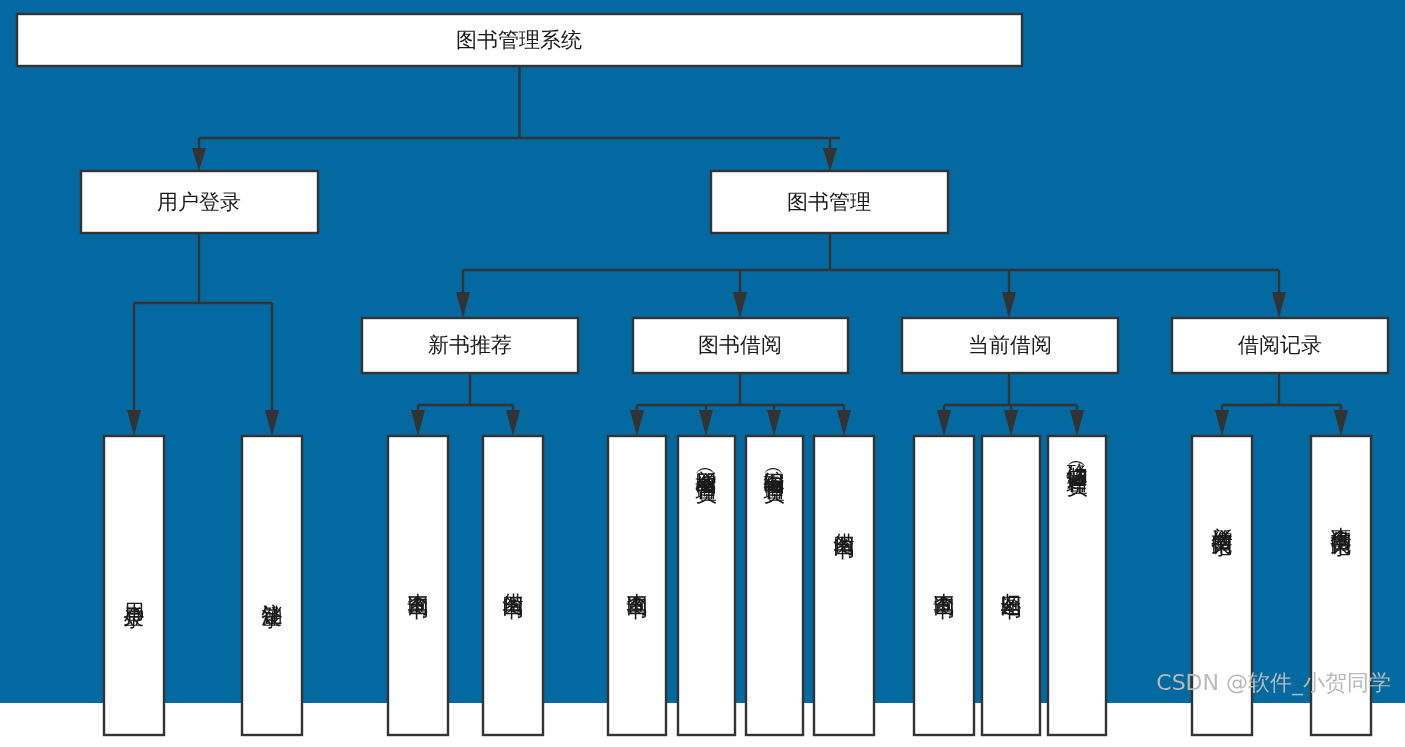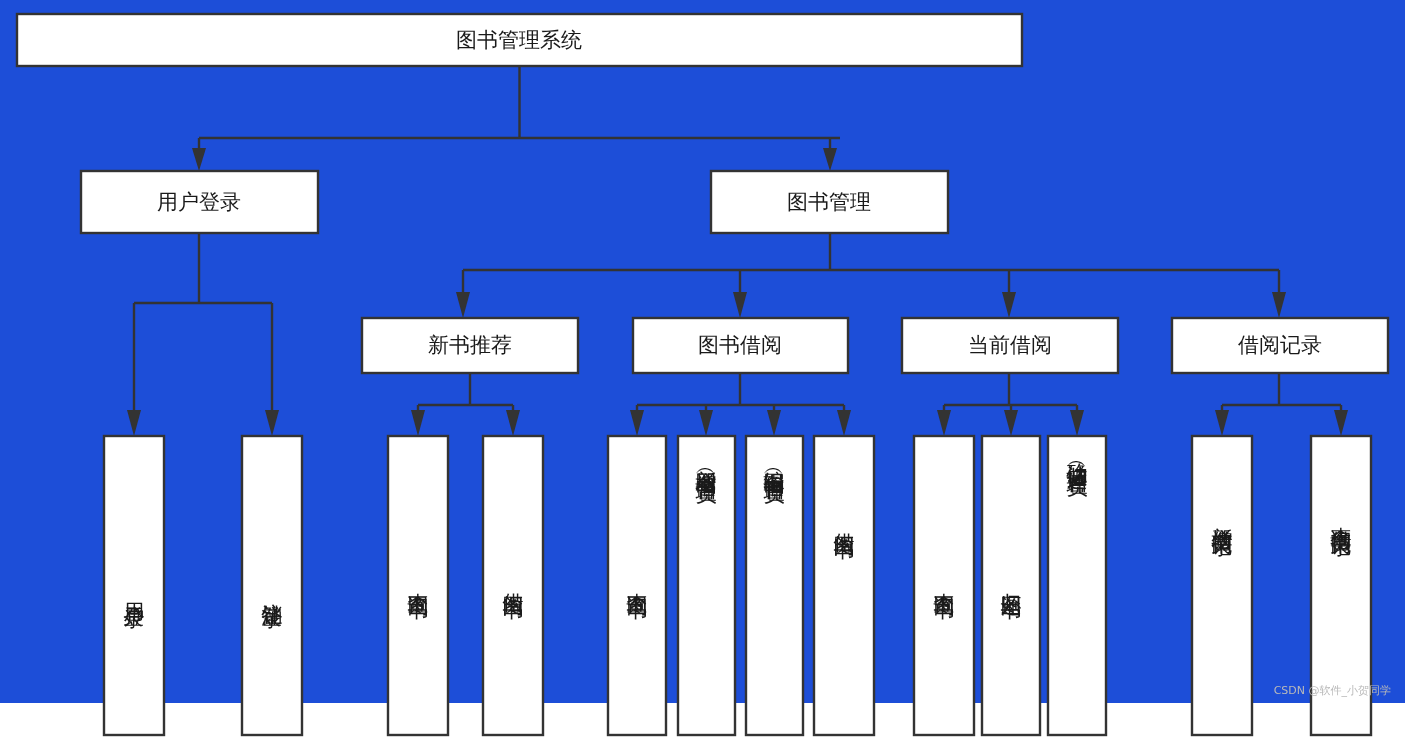--- a/index.html
+++ b/index.html
@@ -10,21 +10,21 @@
   body {
     width: 1405px;
     height: 747px;
     overflow: hidden;
     font-family: "DejaVu Sans", "Liberation Sans", sans-serif;
   }
   #diagram-root {
     position: relative;
     width: 1405px;
     height: 703px;
-    background: #1d4ed8;
+    background: #0369a1;
   }
   svg#flowchart {
     position: absolute;
     top: 0;
     left: 0;
     width: 1405px;
     height: 747px;
   }
   .node-box {
     fill: #ffffff;
@@ -55,21 +55,21 @@
     writing-mode: vertical-rl;
     text-orientation: upright;
     text-anchor: middle;
     letter-spacing: 2px;
   }
   .watermark-text {
     position: absolute;
     right: 14px;
     bottom: 5px;
     font-family: "DejaVu Sans", "Liberation Sans", sans-serif;
-    font-size: 11px;
+    font-size: 22px;
     color: #b9b9b9;
     white-space: nowrap;
     pointer-events: none;
   }
 </style>
 </head>
 <body>
 
 <div id="diagram-root">
 

